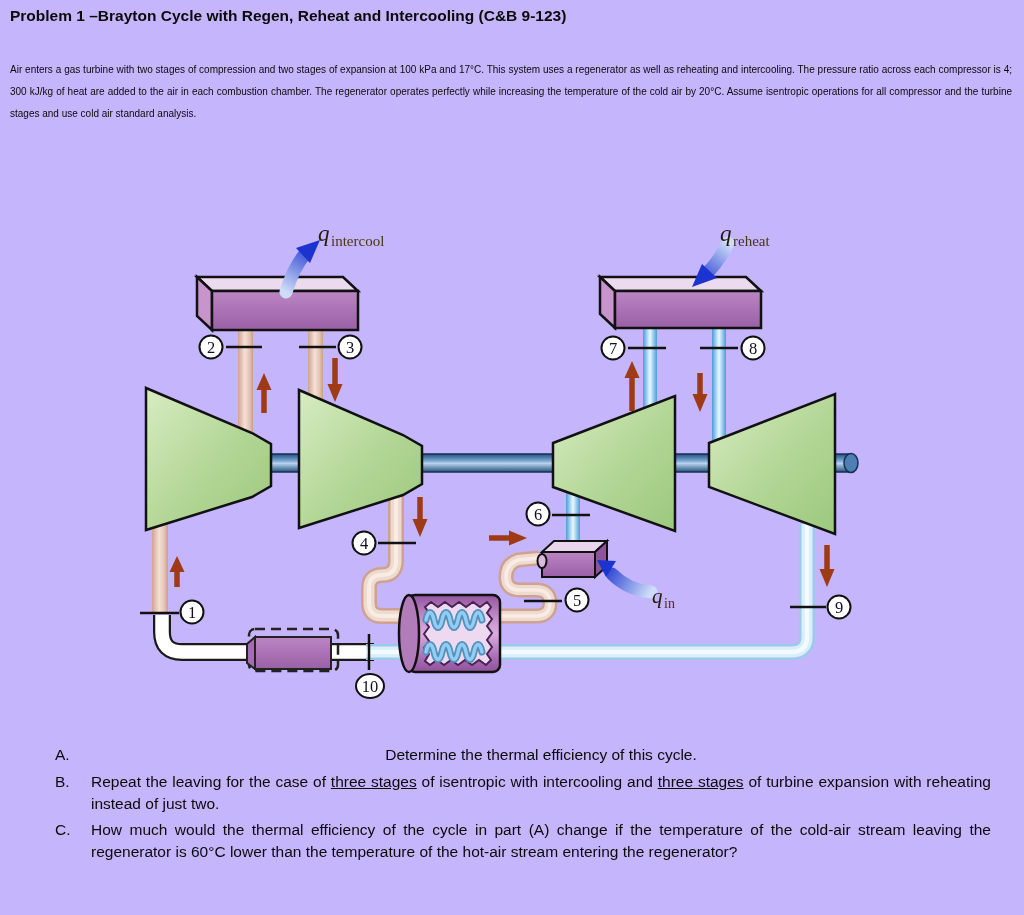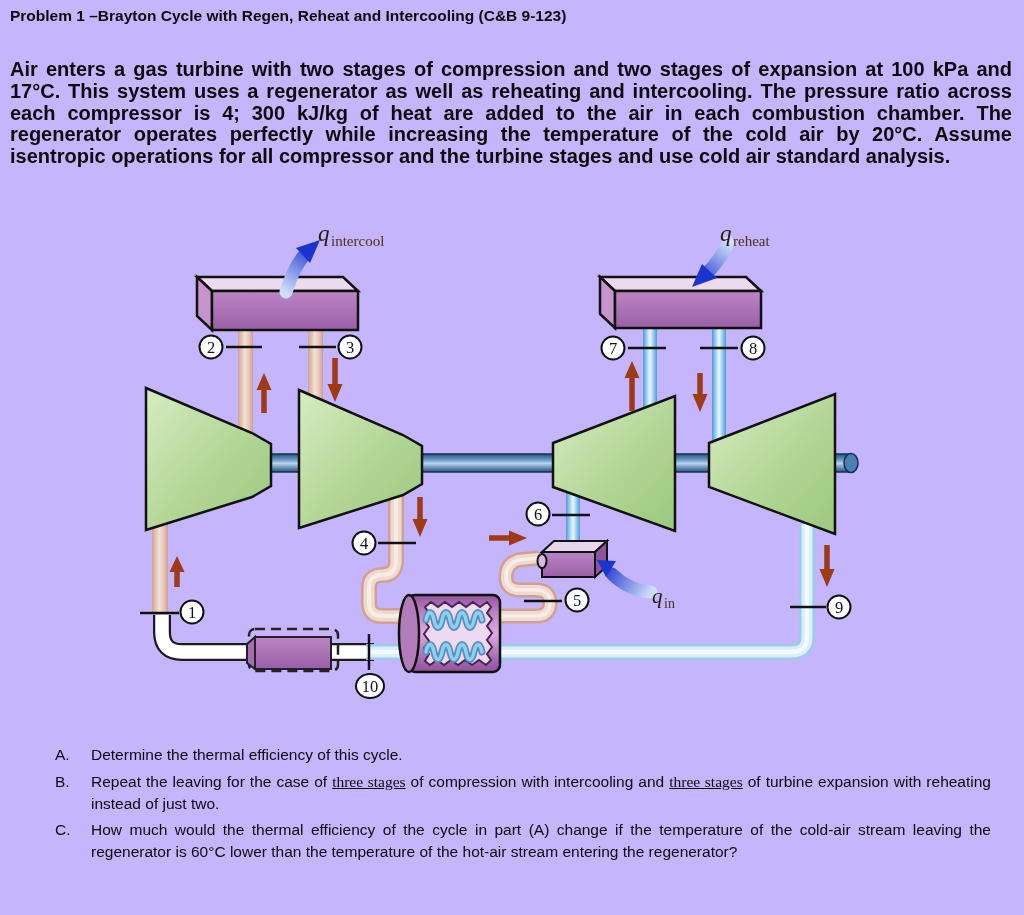--- a/index.html
+++ b/index.html
@@ -1,25 +1,25 @@
 <!DOCTYPE html>
 <html><head>
 <meta charset="utf-8">
 <style>
   html,body{margin:0;padding:0;background:#ffffff;}
   #page{position:relative;width:1024px;height:915px;background:#c4b5fd;overflow:hidden;
         font-family:"Liberation Sans",sans-serif;color:#0b0b0b;}
   .abs{position:absolute;}
   #title{left:10px;top:7px;width:1004px;font-size:15.5px;font-weight:bold;letter-spacing:0px;}
-  #statement{left:10px;top:59px;width:1002px;font-size:20px;line-height:21.8px;text-align:justify;font-weight:bold;}
+  #statement{left:10px;top:59px;width:1002px;font-size:10px;line-height:21.8px;text-align:justify;}
   #questions{left:55px;top:744px;width:957px;font-size:15.5px;line-height:21.8px;}
   .q-row{display:flex;margin-bottom:5px;}
   .q-letter{width:36px;flex:none;}
   .q-text{width:900px;text-align:justify;}
-  .ul{text-decoration:underline;font-family:Liberation Serif, serif;}
+  .ul{text-decoration:underline;}
   svg{position:absolute;left:0;top:0;}
   svg text{user-select:none;}
 </style>
 </head>
 <body>
 
 <div id="page">
 
   <div id="title" class="abs">Problem 1 –Brayton Cycle with Regen, Reheat and Intercooling (C&amp;B 9-123)</div>
 
@@ -272,25 +272,25 @@
       <g>
         <text x="652" y="603" font-size="21" font-style="italic" fill="#241a0e">q</text>
         <text x="664" y="608" font-size="14" fill="#4a3418">in</text>
       </g>
     </g>
   </svg>
 
   <div id="questions" class="abs">
     <div class="q-row">
       <div class="q-letter">A.</div>
-      <div class="q-text" style="text-align:left;">Determine the thermal efficiency of this cycle.</div>
+      <div class="q-text" style="text-align:center;">Determine the thermal efficiency of this cycle.</div>
     </div>
     <div class="q-row">
       <div class="q-letter">B.</div>
-      <div class="q-text"><span>Repeat the leaving for the case of </span><span class="ul">three stages</span><span> of compression with intercooling and </span><span class="ul">three stages</span><span> of turbine expansion with reheating instead of just two.</span></div>
+      <div class="q-text"><span>Repeat the leaving for the case of </span><span class="ul">three stages</span><span> of isentropic with intercooling and </span><span class="ul">three stages</span><span> of turbine expansion with reheating instead of just two.</span></div>
     </div>
     <div class="q-row">
       <div class="q-letter">C.</div>
       <div class="q-text">How much would the thermal efficiency of the cycle in part (A) change if the temperature of the cold-air stream leaving the regenerator is 60°C lower than the temperature of the hot-air stream entering the regenerator?</div>
     </div>
   </div>
 
 </div>
 
 </body></html>

